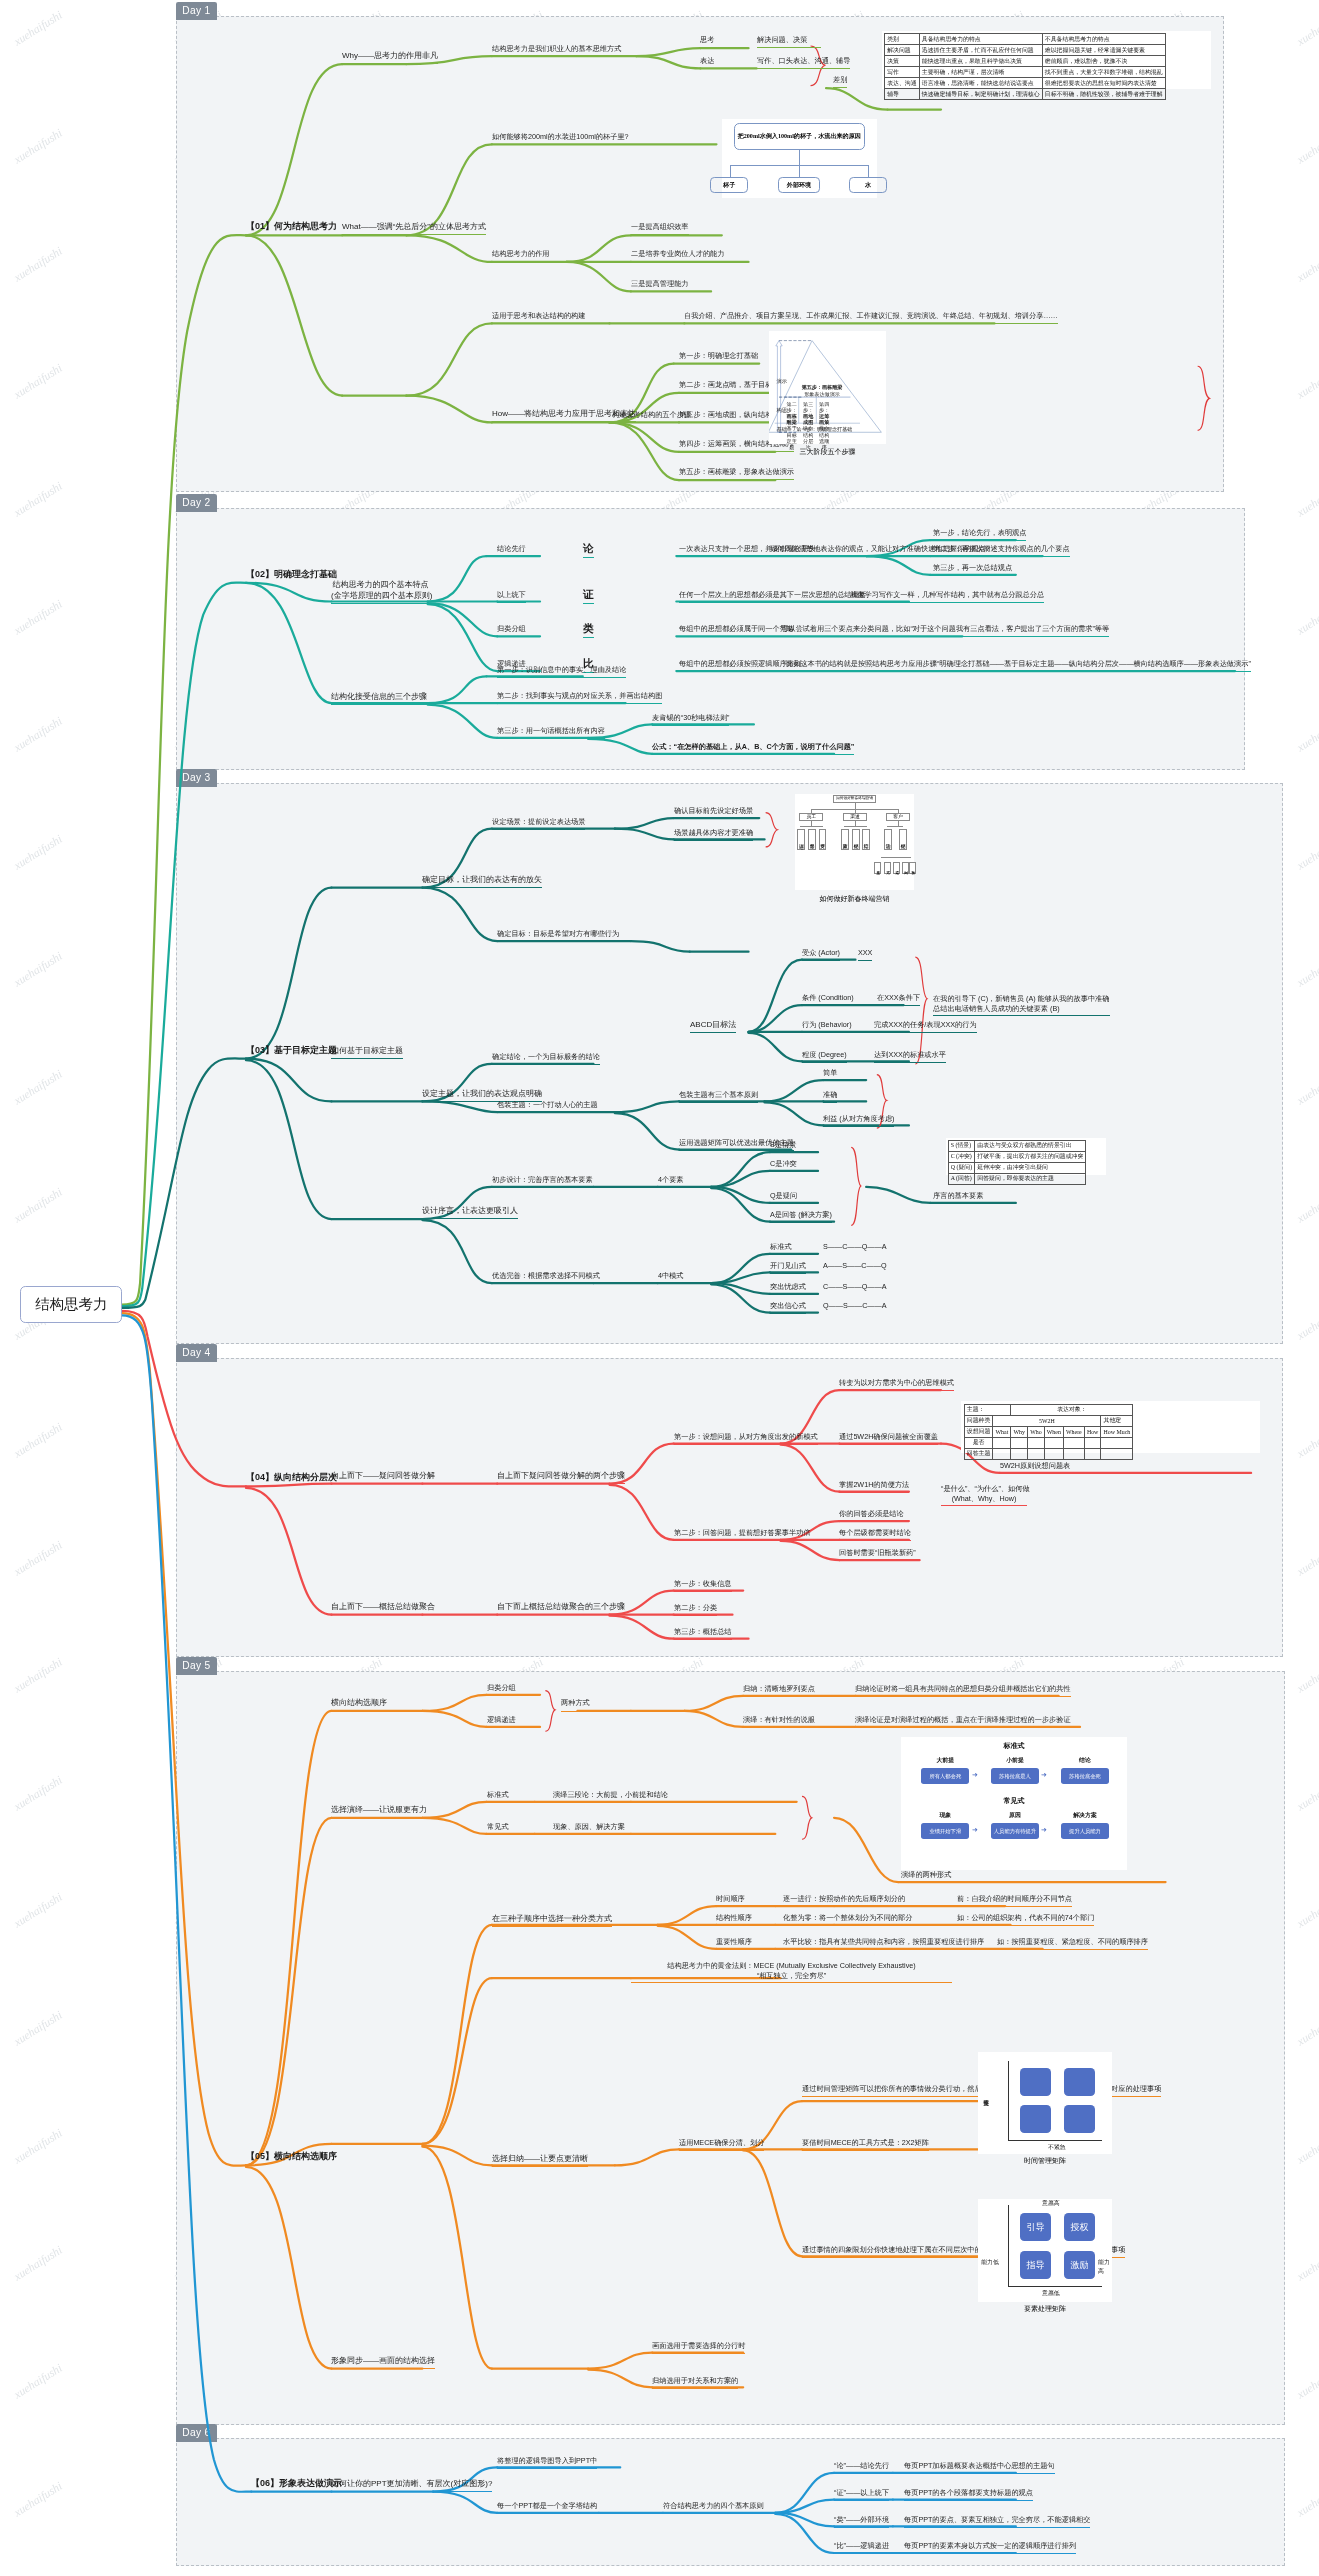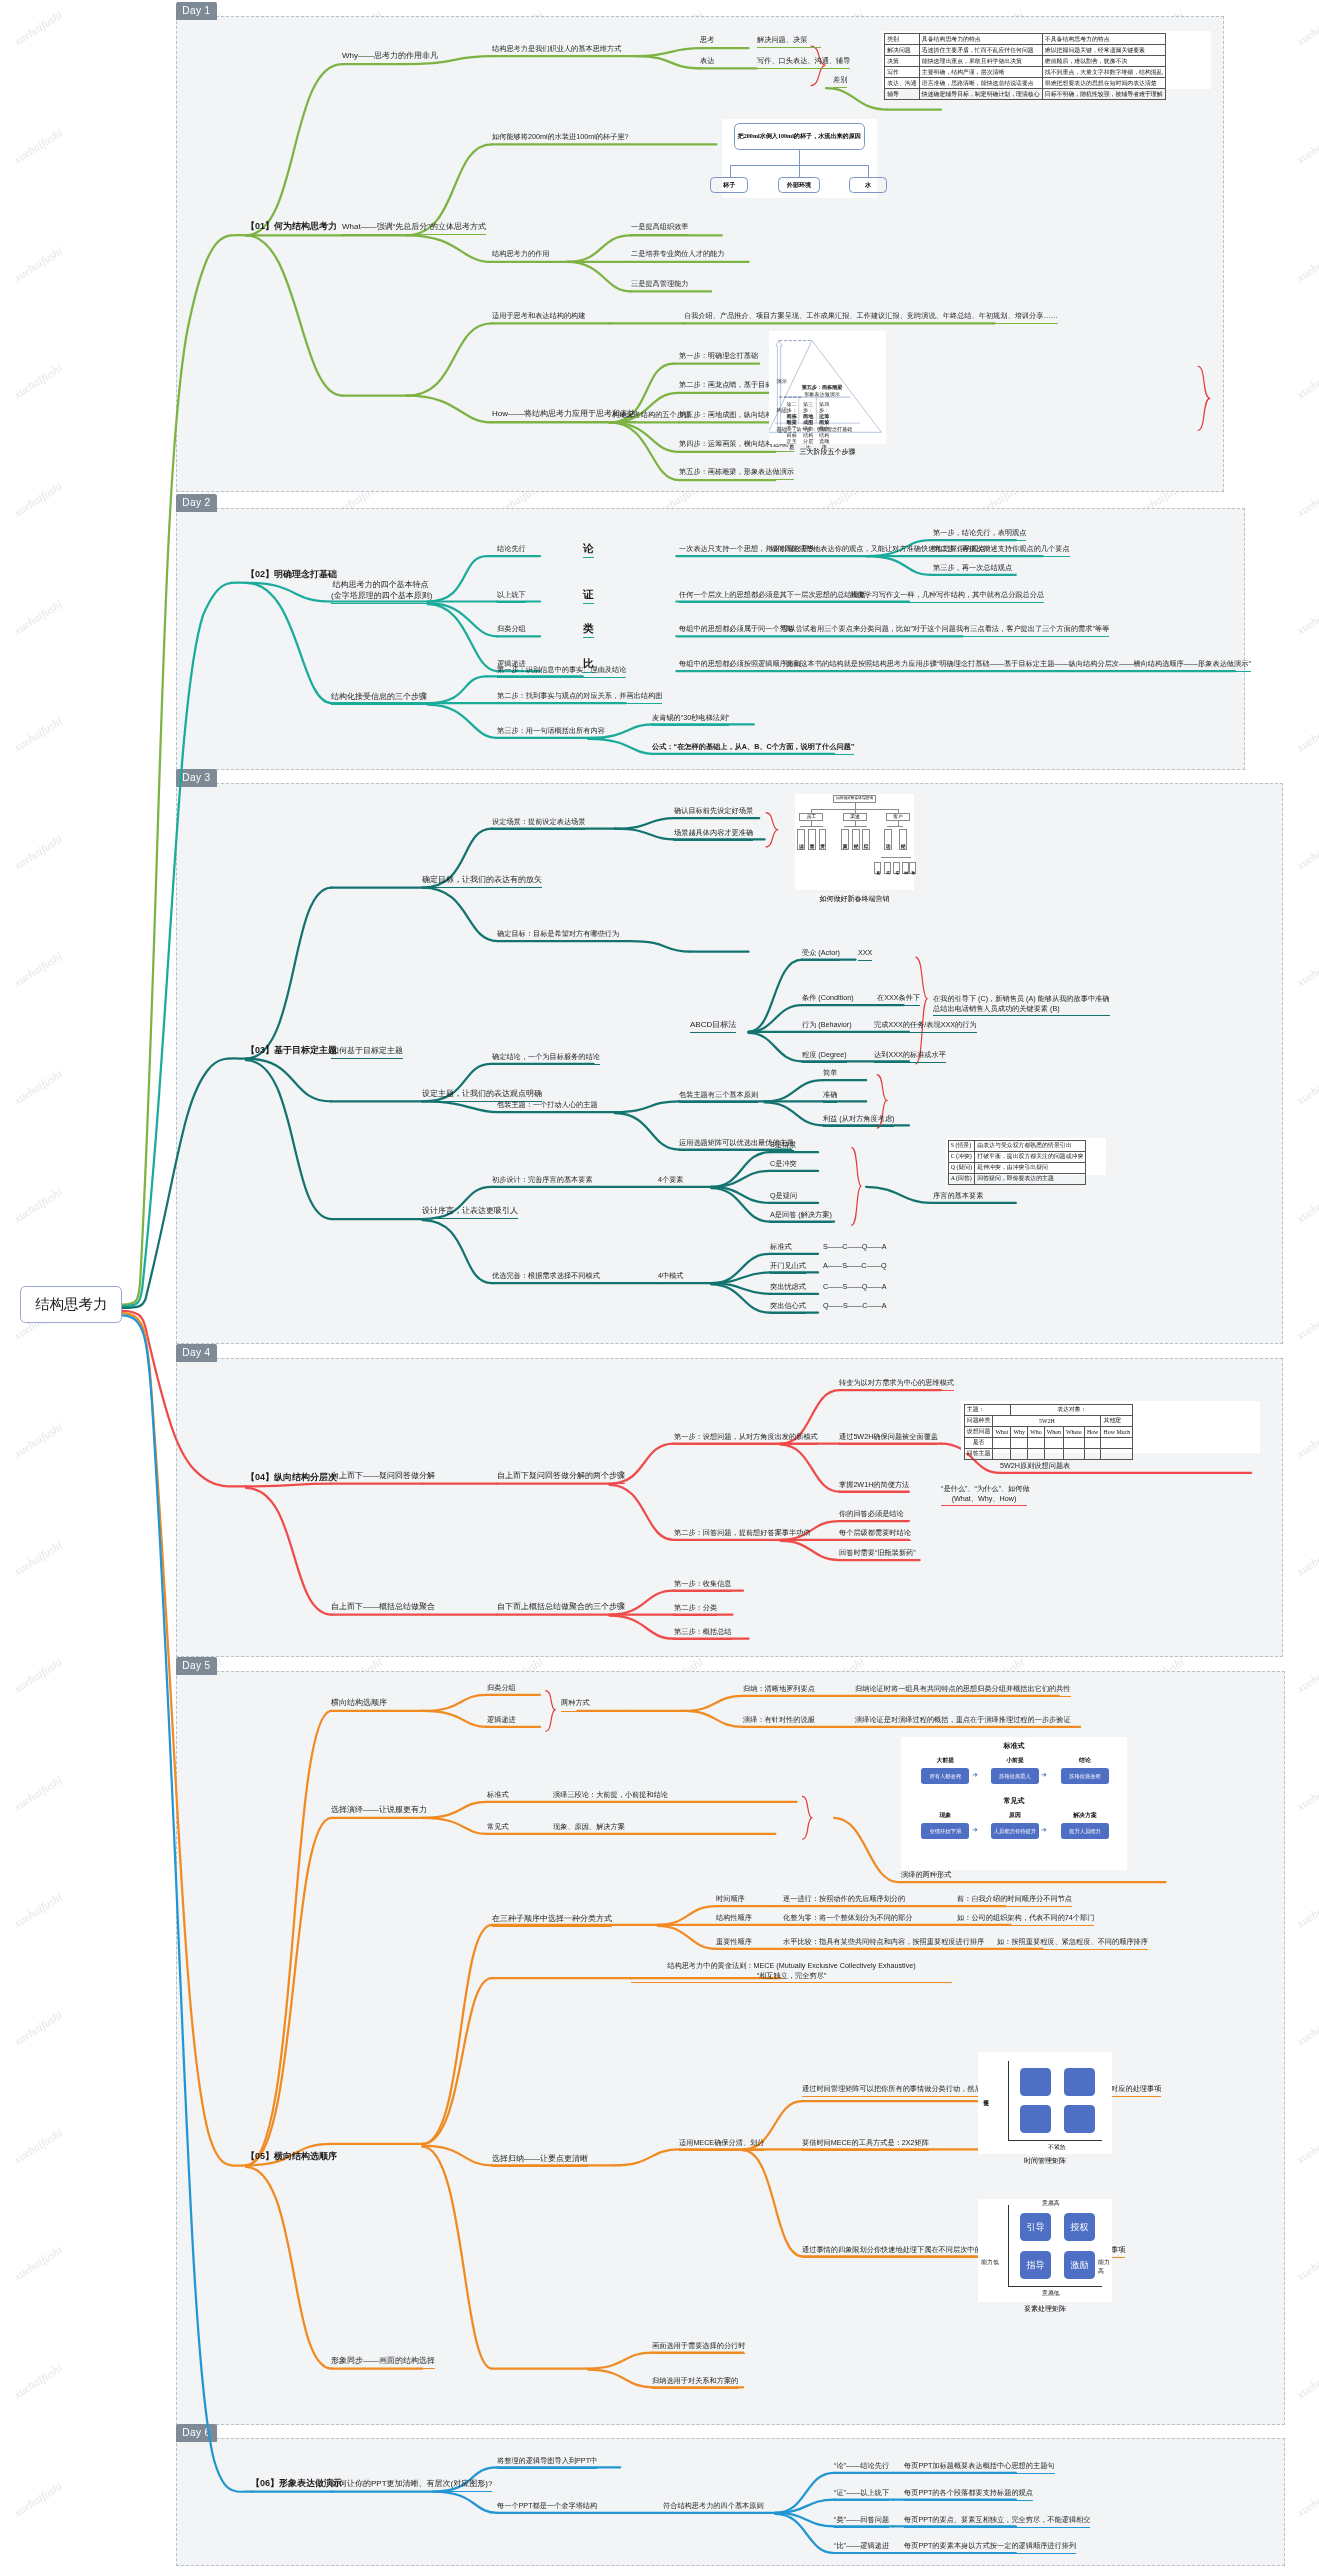--- a/index.html
+++ b/index.html
@@ -1009,21 +1009,21 @@
 
 <div class="node big" style="left:251px;top:2477px;">【06】形象表达做演示</div>
 <div class="node mid u" style="--c:#2196d3;left:331px;top:2478px;">如何让你的PPT更加清晰、有层次(对应图形)?</div>
 <div class="node u" style="--c:#2196d3;left:497px;top:2456px;">将整理的逻辑导图导入到PPT中</div>
 <div class="node u" style="--c:#2196d3;left:497px;top:2501px;">每一个PPT都是一个金字塔结构</div>
 <div class="node u" style="--c:#2196d3;left:663px;top:2501px;">符合结构思考力的四个基本原则</div>
 <div class="node u" style="--c:#2196d3;left:834px;top:2461px;">“论”——结论先行</div>
 <div class="node u" style="--c:#2196d3;left:904px;top:2461px;">每页PPT加标题概要表达概括中心思想的主题句</div>
 <div class="node u" style="--c:#2196d3;left:834px;top:2488px;">“证”——以上统下</div>
 <div class="node u" style="--c:#2196d3;left:904px;top:2488px;">每页PPT的各个段落都要支持标题的观点</div>
-<div class="node u" style="--c:#2196d3;left:834px;top:2515px;">“类”——回答问题</div>
+<div class="node u" style="--c:#2196d3;left:834px;top:2515px;">“类”——外部环境</div>
 <div class="node u" style="--c:#2196d3;left:904px;top:2515px;">每页PPT的要点、要素互相独立，完全穷尽，不能逻辑相交</div>
 <div class="node u" style="--c:#2196d3;left:834px;top:2541px;">“比”——逻辑递进</div>
 <div class="node u" style="--c:#2196d3;left:904px;top:2541px;">每页PPT的要素本身以方式按一定的逻辑顺序进行排列</div>
 
 <div id="root-node">
   <span>结构思考力</span>
 </div>
 
 
 </body></html>

